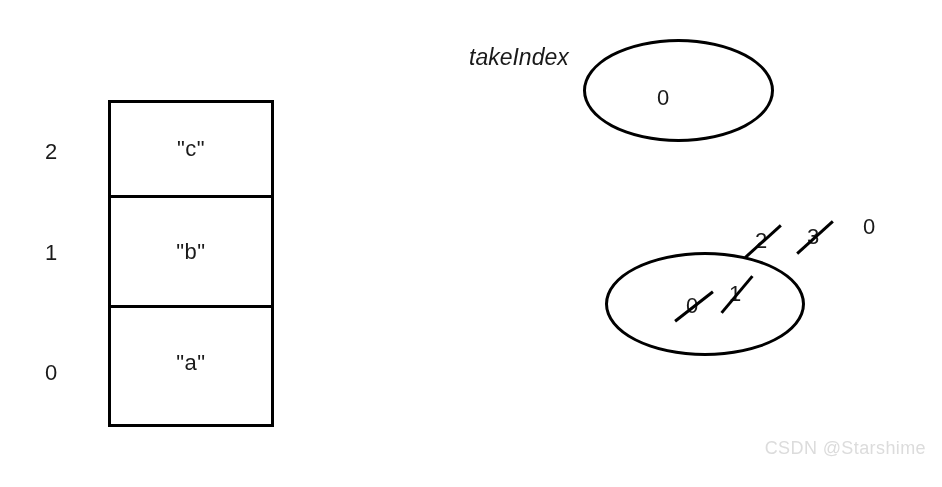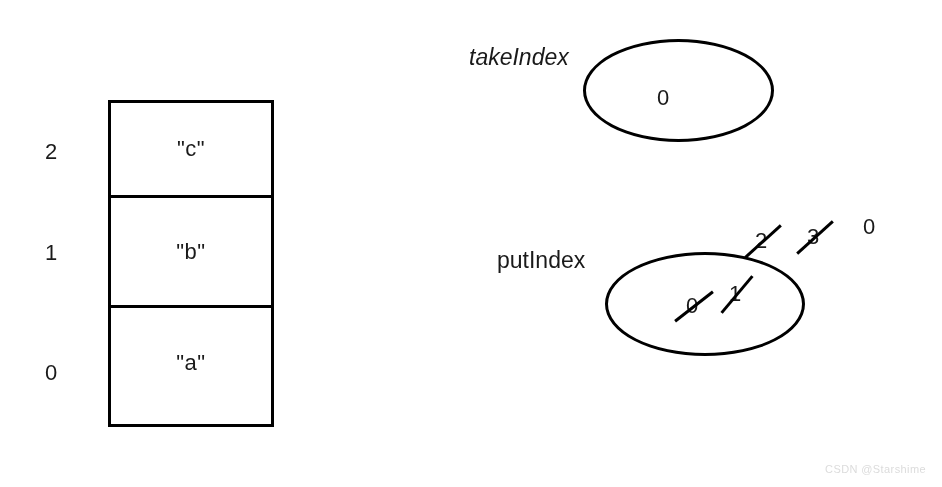--- a/index.html
+++ b/index.html
@@ -118,22 +118,22 @@
   .put-2 .slash { transform: translateY(-1px) rotate(-42deg); }
   .put-3 { left: 807px; top: 224px; }
   .put-3 .slash { transform: translateY(-1px) rotate(-42deg); }
 
   .put-final { left: 863px; top: 214px; }
 
   
   .watermark {
     position: absolute;
     right: 16px;
-    bottom: 12px;
-    font-size: 11px;
+    bottom: 28px;
+    font-size: 18px;
     color: #dcdcdc;
     letter-spacing: 0.4px;
     white-space: nowrap;
     user-select: none;
   }
 </style>
 </head>
 <body>
 
 <div id="canvas">
@@ -151,21 +151,20 @@
   </div>
 
   <div class="index-label idx-2">2</div>
   <div class="index-label idx-1">1</div>
   <div class="index-label idx-0">0</div>
 
   <div class="node-label take-label">takeIndex</div>
   <div class="ellipse take-ellipse"></div>
   <div class="value take-value">0</div>
 
-  <div class="node-label put-label">putIndex</div>
   <div class="ellipse put-ellipse"></div>
 
   <div class="struck put-0">
     <span class="glyph">0</span>
     <span class="slash"></span>
   </div>
 
   <div class="struck put-1">
     <span class="glyph">1</span>
     <span class="slash"></span>

